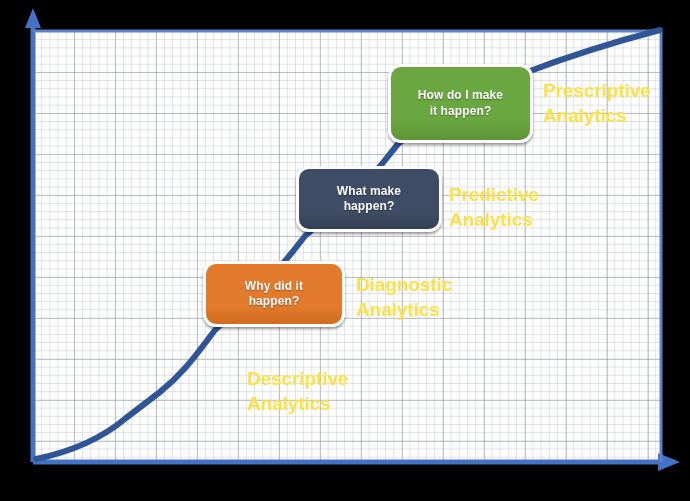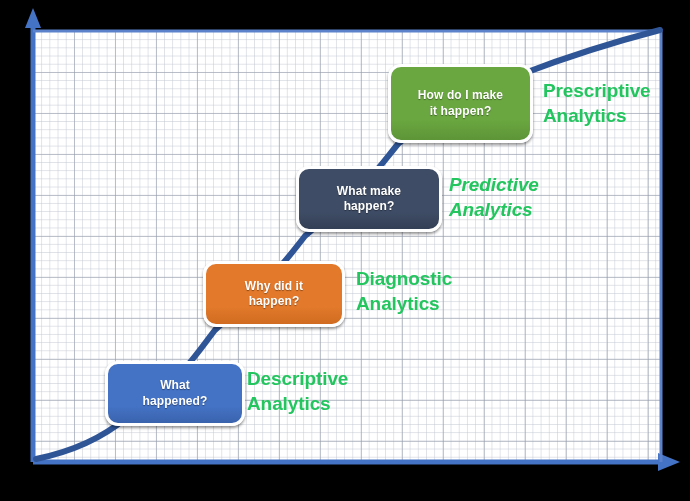--- a/index.html
+++ b/index.html
@@ -57,21 +57,21 @@
     letter-spacing: 0.1px;
     text-shadow: 0 1px 1px rgba(0,0,0,0.38);
     box-shadow: 0 2px 3px rgba(0,0,0,0.42);
     padding: 0 10px;
   }
   .card-inner { width: 100%; }
 
   
   .side-label {
     position: absolute;
-    color: #22c55e;
+    color: #fde047;
     font-weight: bold;
     font-size: 19px;
     line-height: 1.32;
     white-space: pre-line;
     letter-spacing: -0.1px;
   }
 </style>
 </head>
 <body>
 
@@ -97,39 +97,35 @@
              L 160,392
              C 185,372 198,352 215,330
              L 247,300
              C 272,278 288,258 305,236
              L 340,206
              C 366,186 380,166 398,144
              L 432,116
              C 470,92 560,56 660,30" fill="none" stroke="#2f5597" stroke-width="6" stroke-linecap="round" stroke-linejoin="round"></path>
   </svg>
 
-  <div class="card" id="card-0" style="left: 105px; top: 361px; width: 140px; height: 65px; background: linear-gradient(rgb(68, 114, 196) 0%, rgb(68, 114, 196) 72%, rgb(58, 99, 173) 100%);">
-    <span class="card-inner" style="white-space: pre-line;">What
-happened?</span>
-  </div>
   <div class="card" id="card-1" style="left: 203px; top: 261px; width: 142px; height: 66px; background: linear-gradient(rgb(226, 121, 43) 0%, rgb(226, 121, 43) 72%, rgb(208, 107, 31) 100%); align-items: center;">
     <span class="card-inner" style="white-space: pre-line;">Why did it
 happen?</span>
   </div>
   <div class="card" id="card-2" style="left: 296px; top: 166px; width: 146px; height: 66px; background: linear-gradient(rgb(62, 76, 101) 0%, rgb(62, 76, 101) 72%, rgb(51, 63, 85) 100%);">
     <span class="card-inner" style="white-space: pre-line;">What make
 happen?</span>
   </div>
   <div class="card" id="card-3" style="left: 388px; top: 64px; width: 145px; height: 79px; background: linear-gradient(rgb(106, 167, 64) 0%, rgb(106, 167, 64) 72%, rgb(93, 149, 55) 100%);">
     <span class="card-inner" style="white-space: pre-line;">How do I make
 it happen?</span>
   </div>
 
   <div class="side-label" id="label-0" style="left: 247px; top: 366px;">Descriptive
 Analytics</div>
-  <div class="side-label" id="label-1" style="left: 356px; top: 266px;">Diagnostic
+  <div class="side-label" id="label-1" style="left: 356px; top: 272px;">Diagnostic
 Analytics</div>
-  <div class="side-label" id="label-2" style="left: 449px; top: 172px; font-style: italic;">Predictive
+  <div class="side-label" id="label-2" style="left: 449px; top: 182px;">Predictive
 Analytics</div>
   <div class="side-label" id="label-3" style="left: 543px; top: 78px;">Prescriptive
 Analytics</div>
 
 </div>
 
 </body></html>

